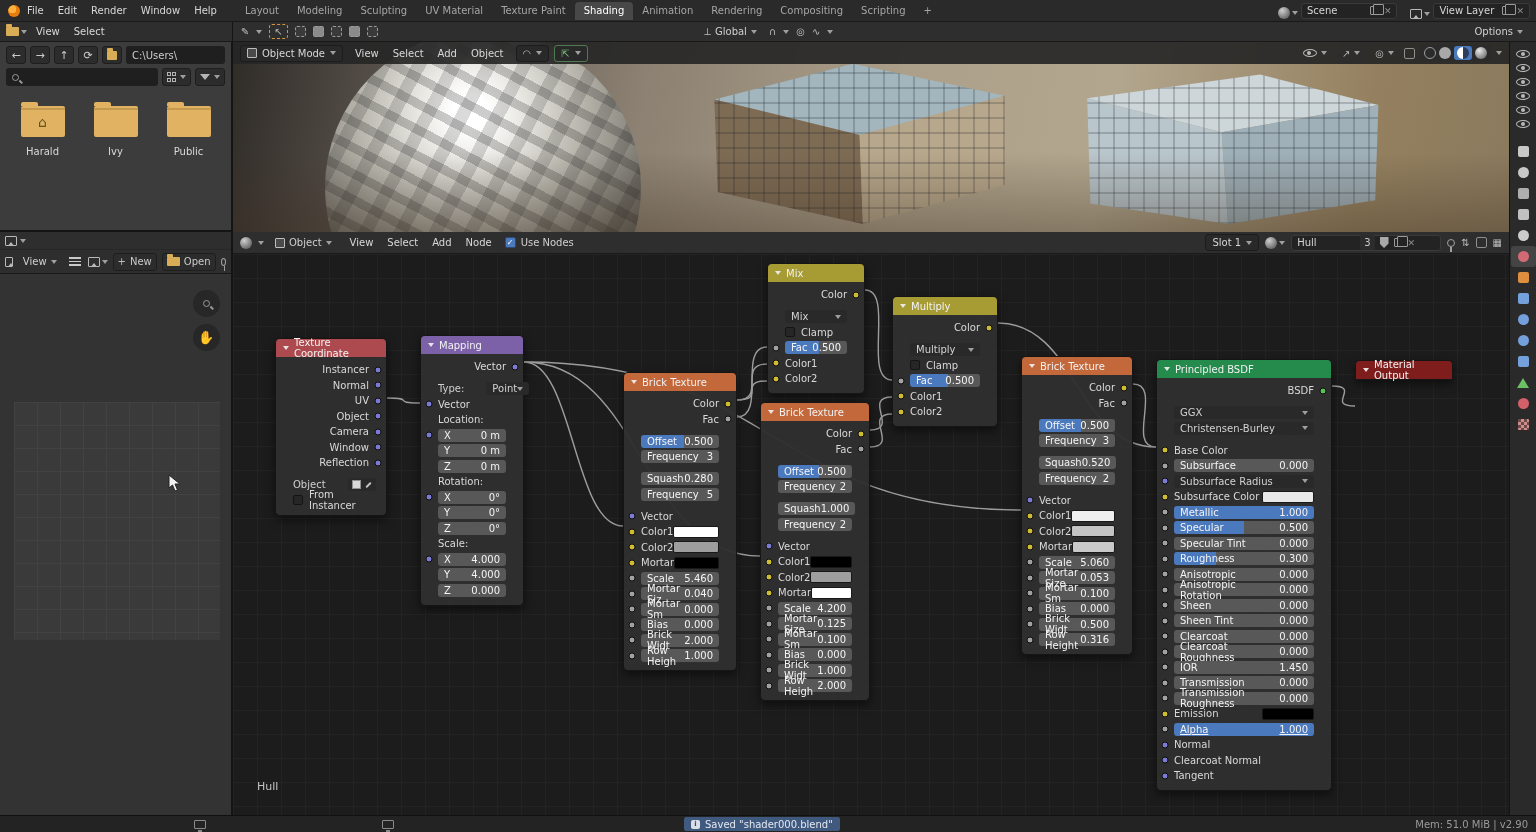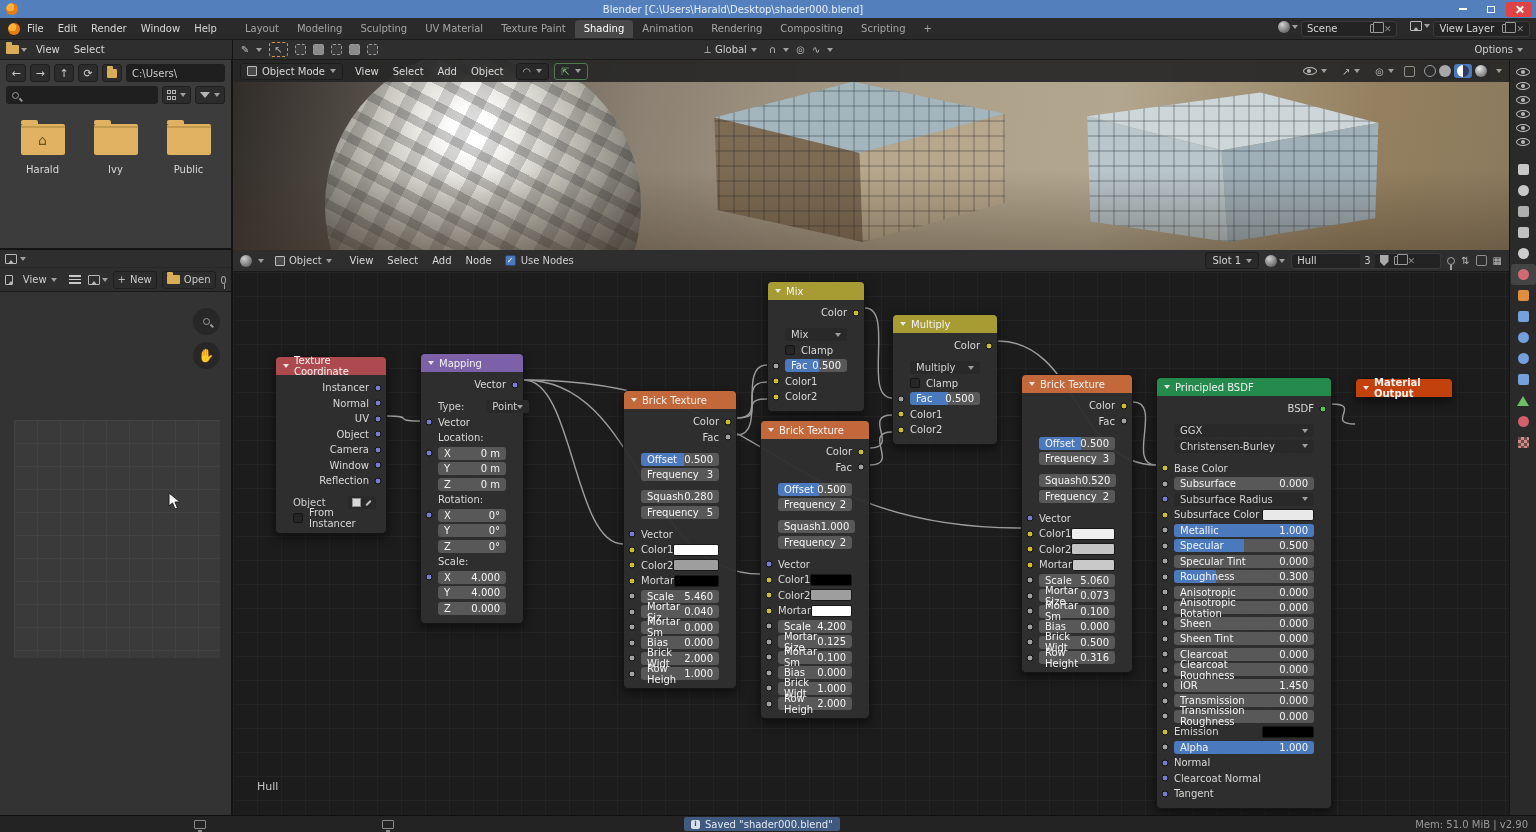--- a/index.html
+++ b/index.html
@@ -18,21 +18,21 @@
   .ic-x { position:relative; width:9px; height:9px; }
   .ic-x::before,.ic-x::after { content:""; position:absolute; left:4px; top:0; width:1.5px; height:9px; background:#fff; }
   .ic-x::before { transform:rotate(45deg);} .ic-x::after{ transform:rotate(-45deg); }
 
   
   .menubar { height:22px; background:#2a2a2a; display:flex; align-items:center; padding:0 6px; border-bottom:1px solid #191919; flex:0 0 auto; }
   .menu-item { padding:2px 7px; color:#d8d8d8; border-radius:3px; }
   .ws-tabs { display:flex; margin-left:12px; align-items:center; }
   .ws-tab { padding:3px 9px 4px; color:#a5a5a5; border-radius:4px 4px 0 0; }
   .ws-tab.active { background:#484848; color:#ffffff; }
-  .idsel { display:flex; align-items:flex-start; margin-left:10px; }
+  .idsel { display:flex; align-items:flex-end; margin-left:10px; }
   .idsel .icbox { display:flex; align-items:center; gap:2px; padding:0 3px; }
   .idfield { display:flex; align-items:center; background:#232323; border:1px solid #3a3a3a; border-radius:3px; height:16px; padding:0 5px; gap:5px; color:#d5d5d5; }
   .idfield .grow { min-width:58px; }
   .mini-ic { width:9px; height:9px; border:1px solid #9a9a9a; border-radius:1px; position:relative; }
   .mini-ic.pages::after { content:""; position:absolute; left:2px; top:-3px; width:9px; height:9px; border:1px solid #9a9a9a; border-radius:1px; background:#232323; }
   .xsmall { color:#8d8d8d; font-size:9px; }
 
   
   .cv { width:0; height:0; border-left:3px solid transparent; border-right:3px solid transparent; border-top:4px solid #9f9f9f; display:inline-block; }
 
@@ -171,33 +171,20 @@
   .monitor-ic { width:12px; height:9px; border:1px solid #8a8a8a; border-radius:1px; position:relative; }
   .monitor-ic::after { content:""; position:absolute; left:3px; top:9px; width:4px; height:2px; background:#8a8a8a; }
   .saved-badge { display:flex; align-items:center; gap:5px; background:#40597f; border-radius:2px; height:14px; padding:0 7px; color:#e2e8f1; }
   .info-ic { width:9px; height:9px; border-radius:2px; background:#d9dfe9; color:#33486b; font-size:7px; display:flex; align-items:center; justify-content:center; font-weight:bold; }
 </style>
 </head>
 <body>
 
 <div class="app">
 
-  <div class="titlebar">
-    <div class="blender-logo"></div>
-    <div class="tb-title">Blender [C:\Users\Harald\Desktop\shader000.blend]</div>
-    <div class="tb-btn">
-        <div class="ic-min"></div>
-      </div>
-    <div class="tb-btn">
-        <div class="ic-max"></div>
-      </div>
-    <div class="tb-btn tb-close">
-        <div class="ic-x"></div>
-      </div>
-  </div>
 
   <div class="menubar">
     <div class="blender-logo"></div>
     <div style="display:flex">
         <span class="menu-item">File</span>
         <span class="menu-item">Edit</span>
         <span class="menu-item">Render</span>
         <span class="menu-item">Window</span>
         <span class="menu-item">Help</span>
       </div>
@@ -978,21 +965,21 @@
                   <span class="sock l" style="background: rgb(161, 161, 161);"></span>
                   <div class="nfield">
                     <span>Scale</span>
                     <span>5.060</span>
                   </div>
                 </div>
                 <div class="nrow">
                   <span class="sock l" style="background: rgb(161, 161, 161);"></span>
                   <div class="nfield">
                     <span>Mortar Size</span>
-                    <span>0.073</span>
+                    <span>0.053</span>
                   </div>
                 </div>
                 <div class="nrow">
                   <span class="sock l" style="background: rgb(161, 161, 161);"></span>
                   <div class="nfield">
                     <span>Mortar Sm</span>
                     <span>0.100</span>
                   </div>
                 </div>
                 <div class="nrow">
@@ -1156,41 +1143,41 @@
                     <span>0.000</span>
                   </div>
                 </div>
                 <div class="nrow">
                   <span class="sock l" style="background: rgb(205, 187, 50);"></span>
                   <span>Emission</span>
                   <span class="nswatch" style="background: rgb(0, 0, 0); width: 52px;"></span>
                 </div>
                 <div class="nrow">
                   <span class="sock l" style="background: rgb(161, 161, 161);"></span>
-                  <div class="nfield" style="background: linear-gradient(to right, rgb(75, 121, 189) 100%, rgb(88, 88, 88) 100%);">
+                  <div class="nfield" style="background: linear-gradient(to right, rgb(75, 121, 189) 100%, rgb(88, 88, 88) 100%); text-decoration: underline;">
                     <span>Alpha</span>
                     <span>1.000</span>
                   </div>
                 </div>
                 <div class="nrow">
                   <span class="sock l" style="background: rgb(122, 122, 210);"></span>
                   <span>Normal</span>
                 </div>
                 <div class="nrow">
                   <span class="sock l" style="background: rgb(122, 122, 210);"></span>
                   <span>Clearcoat Normal</span>
                 </div>
                 <div class="nrow">
                   <span class="sock l" style="background: rgb(122, 122, 210);"></span>
                   <span>Tangent</span>
                 </div>
               </div>
             </div>
             <div class="node" style="left: 1122px; top: 106px; width: 98px;">
-              <div class="node-header" style="background: #c2410c; font-weight: bold;">
+              <div class="node-header" style="background: #7f1d1d;">
                 <span class="tri"></span>
                 <span>Material Output</span>
               </div>
             </div>
           </div>
       </div>
     </div>
 
     <div class="right-strip">
         <span class="eye"></span>

